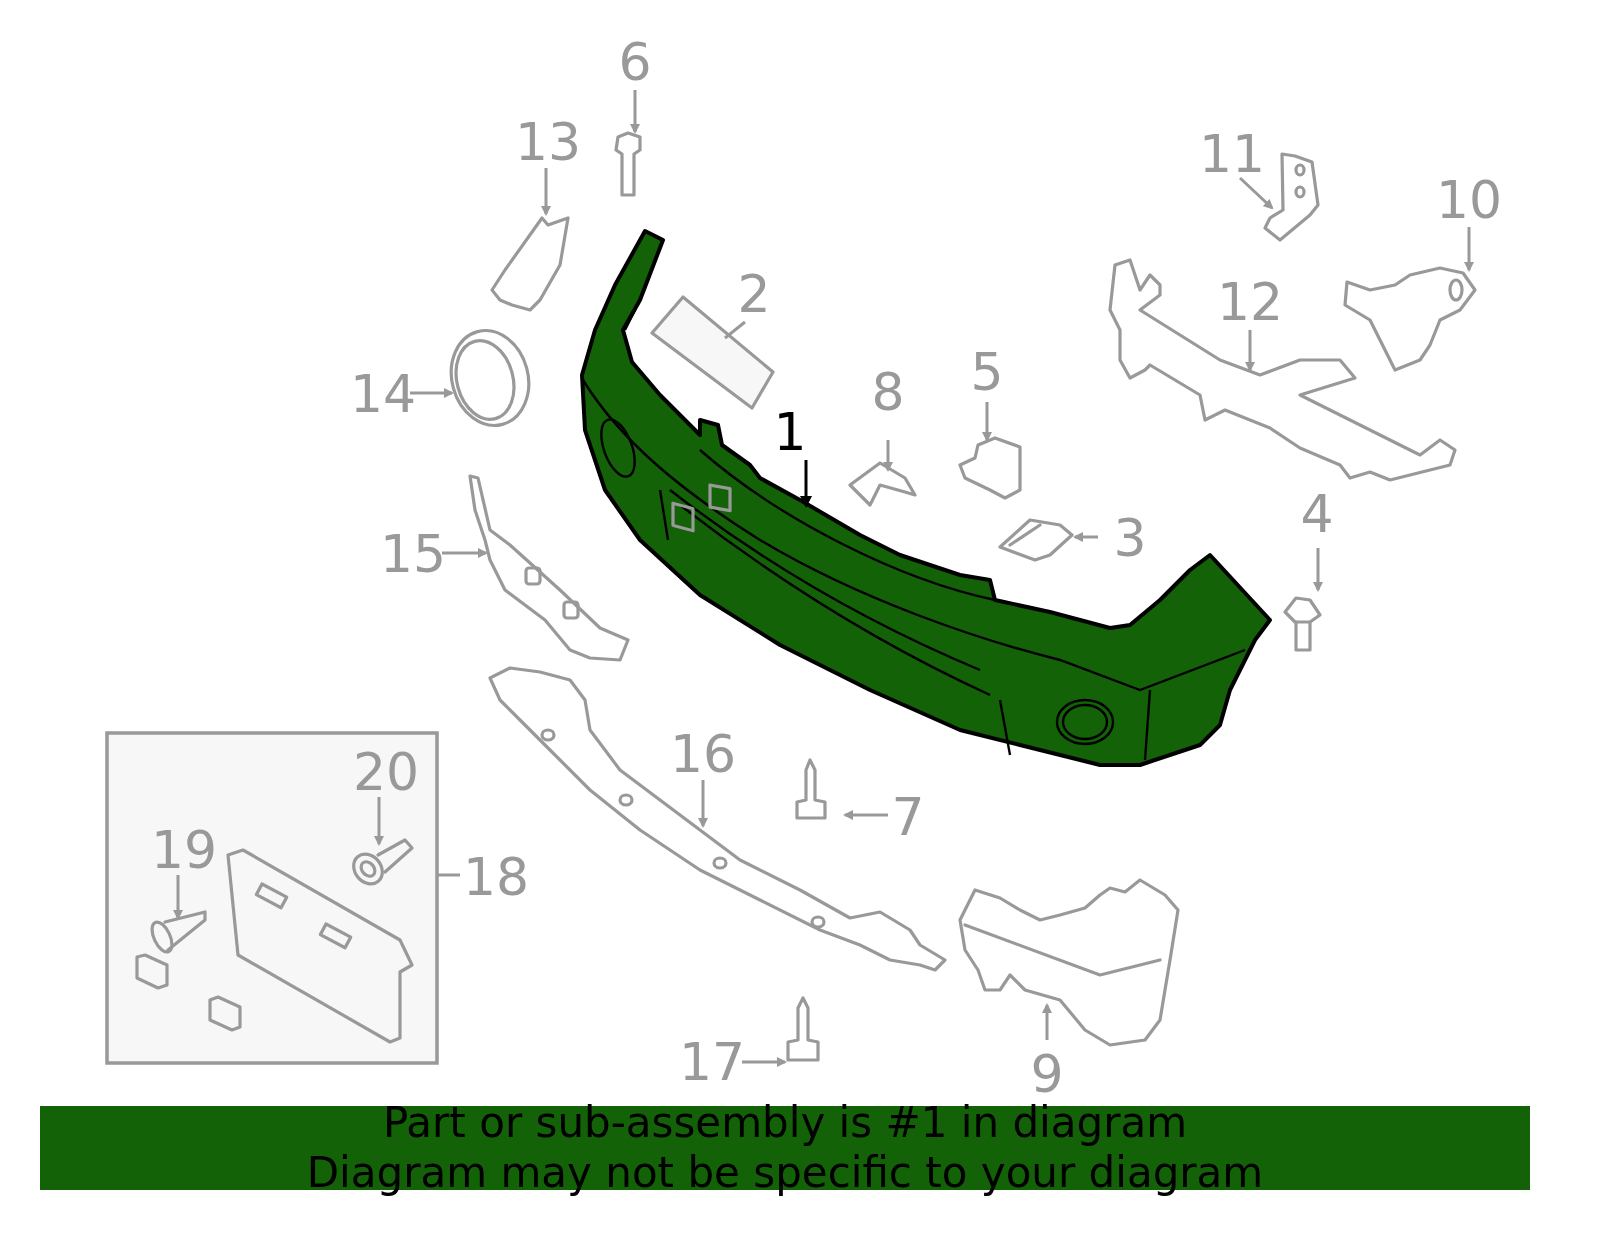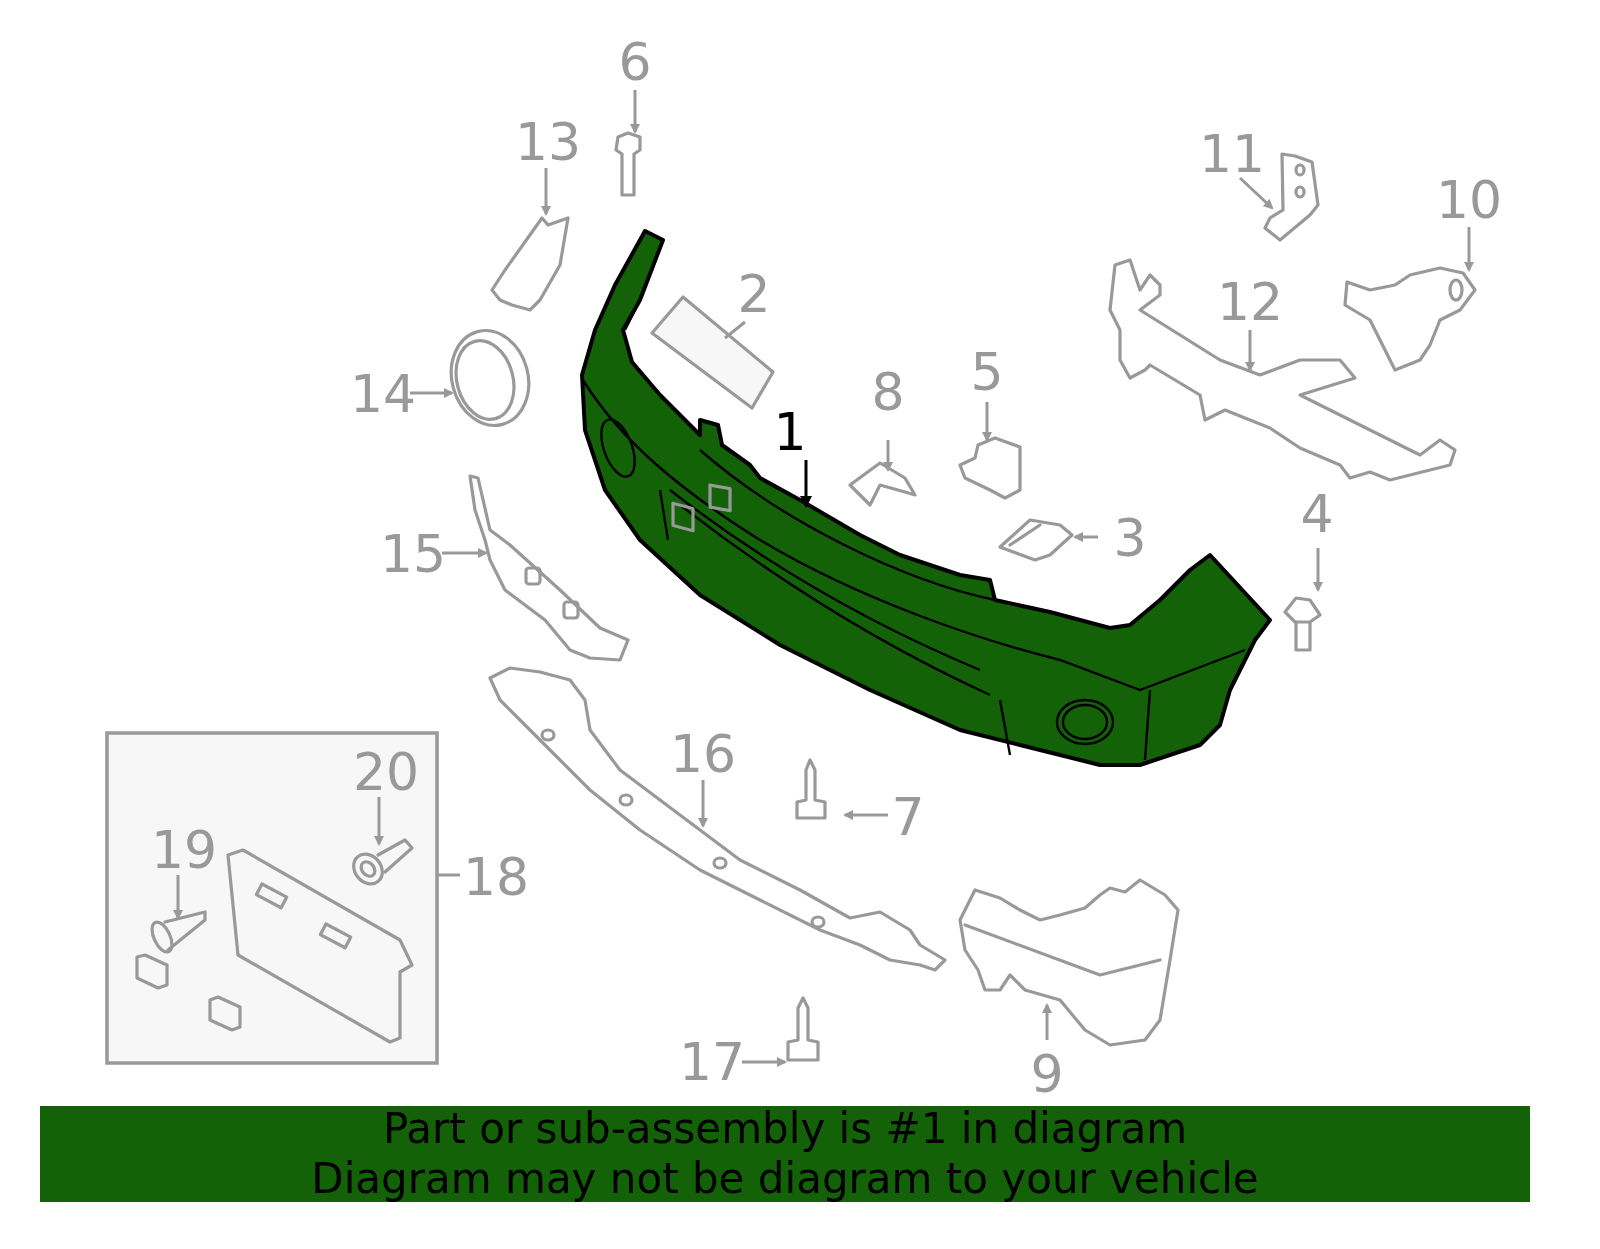--- a/index.html
+++ b/index.html
@@ -6,21 +6,21 @@
   body { width: 1600px; height: 1249px; position: relative; overflow: hidden; font-family: "DejaVu Sans", sans-serif; }
   #diagram { position: absolute; left: 0; top: 0; width: 1600px; height: 1249px; }
   .callout { font-family: "DejaVu Sans", sans-serif; font-size: 52px; fill: #999999; }
   .callout.main { fill: #000000; }
   .part { fill: none; stroke: #999999; stroke-width: 3.2; stroke-linejoin: round; stroke-linecap: round; }
   .part-fill { fill: #f7f7f7; stroke: #999999; stroke-width: 3.2; stroke-linejoin: round; }
   .leader { stroke: #999999; stroke-width: 3; fill: none; }
   .leader.main { stroke: #000; }
   .bumper { fill: #136207; stroke: #000; stroke-width: 4; stroke-linejoin: round; }
   .bline { fill: none; stroke: #000; stroke-width: 2.4; }
-  #banner { position: absolute; left: 40px; top: 1106px; width: 1490px; height: 96px; background: #136207; display: flex; flex-direction: column; align-items: center; justify-content: center; }
+  #banner { position: absolute; left: 40px; top: 1106px; width: 1490px; height: 84px; background: #136207; display: flex; flex-direction: column; align-items: center; justify-content: center; }
   #banner span { font-family: "DejaVu Sans", sans-serif; font-size: 42px; color: #000; line-height: 50px; }
 </style>
 </head>
 <body>
 
 <svg id="diagram" viewBox="0 0 1600 1249" xmlns="http://www.w3.org/2000/svg">
   <defs>
     <marker id="ah" markerWidth="10" markerHeight="10" refX="8" refY="5" orient="auto" markerUnits="userSpaceOnUse">
       <path d="M0,0 L10,5 L0,10 z" fill="#999"></path>
     </marker>
@@ -185,14 +185,14 @@
     <text class="callout" x="703" y="772" text-anchor="middle">16</text>
     <text class="callout" x="712" y="1080" text-anchor="middle">17</text>
     <text class="callout" x="496" y="895" text-anchor="middle">18</text>
     <text class="callout" x="184" y="868" text-anchor="middle">19</text>
     <text class="callout" x="386" y="790" text-anchor="middle">20</text>
   </g>
 </svg>
 
 <div id="banner">
   <span>Part or sub-assembly is #1 in diagram</span>
-  <span>Diagram may not be diagram to your vehicle</span>
+  <span>Diagram may not be specific to your diagram</span>
 </div>
 
 </body></html>

